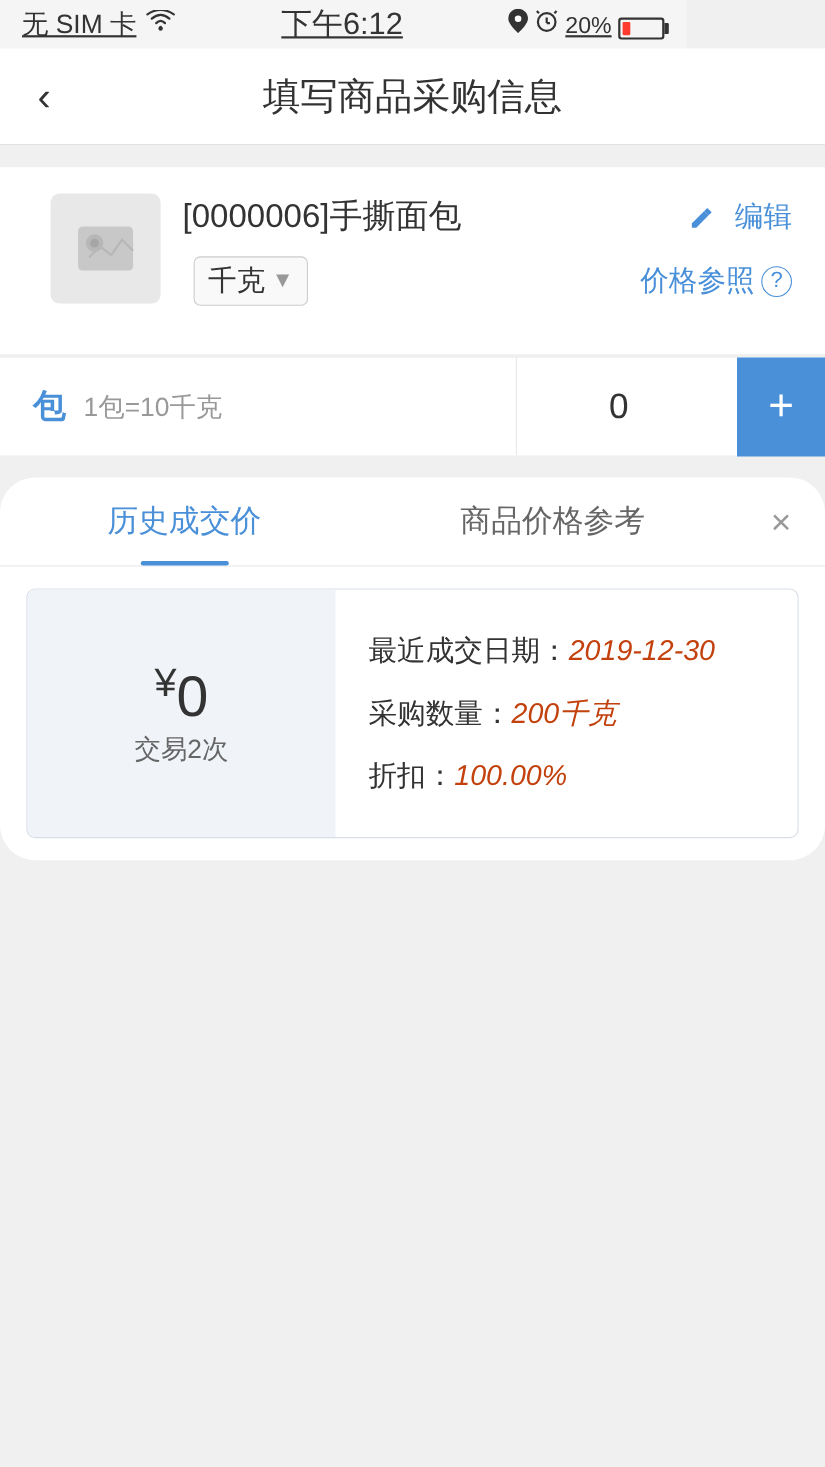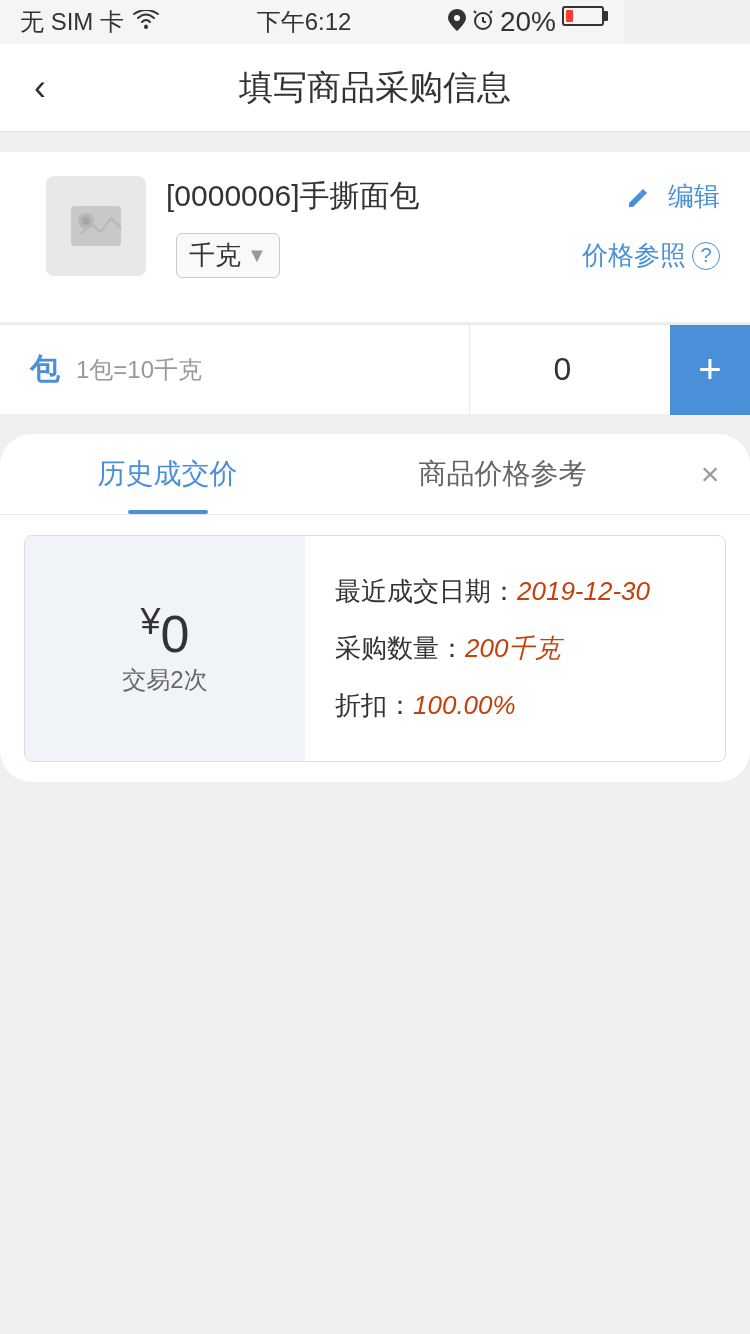--- a/index.html
+++ b/index.html
@@ -17,24 +17,25 @@
     .status-bar {
       width: 624px;
       height: 44px;
       background: #f5f5f5;
       display: flex;
       align-items: center;
       justify-content: space-between;
       padding: 0 20px;
       font-size: 24px;
       color: #333;
+      text-decoration: underline;
     }
     .status-left { display: flex; align-items: center; gap: 8px; }
-    .status-center { font-size: 24px; font-weight: 500; }
-    .status-right { display: flex; align-items: flex-start; gap: 6px; font-size: 28px; }
+    .status-center { font-size: 28px; font-weight: 500; }
+    .status-right { display: flex; align-items: flex-end; gap: 6px; font-size: 21px; }
     .battery-icon {
       width: 42px; height: 20px;
       border: 2px solid #333;
       border-radius: 3px;
       position: relative;
       display: inline-flex;
       align-items: center;
       padding: 2px;
     }
     .battery-icon::after {

